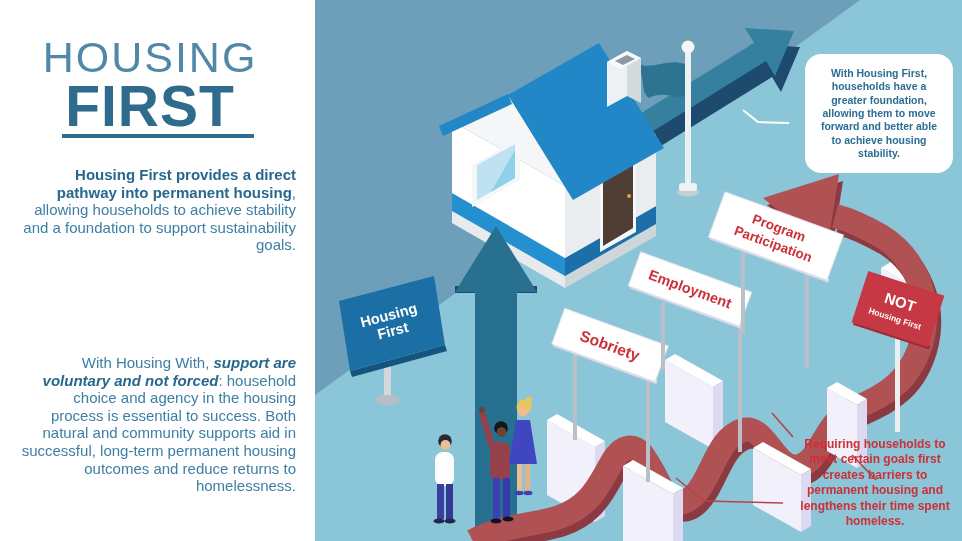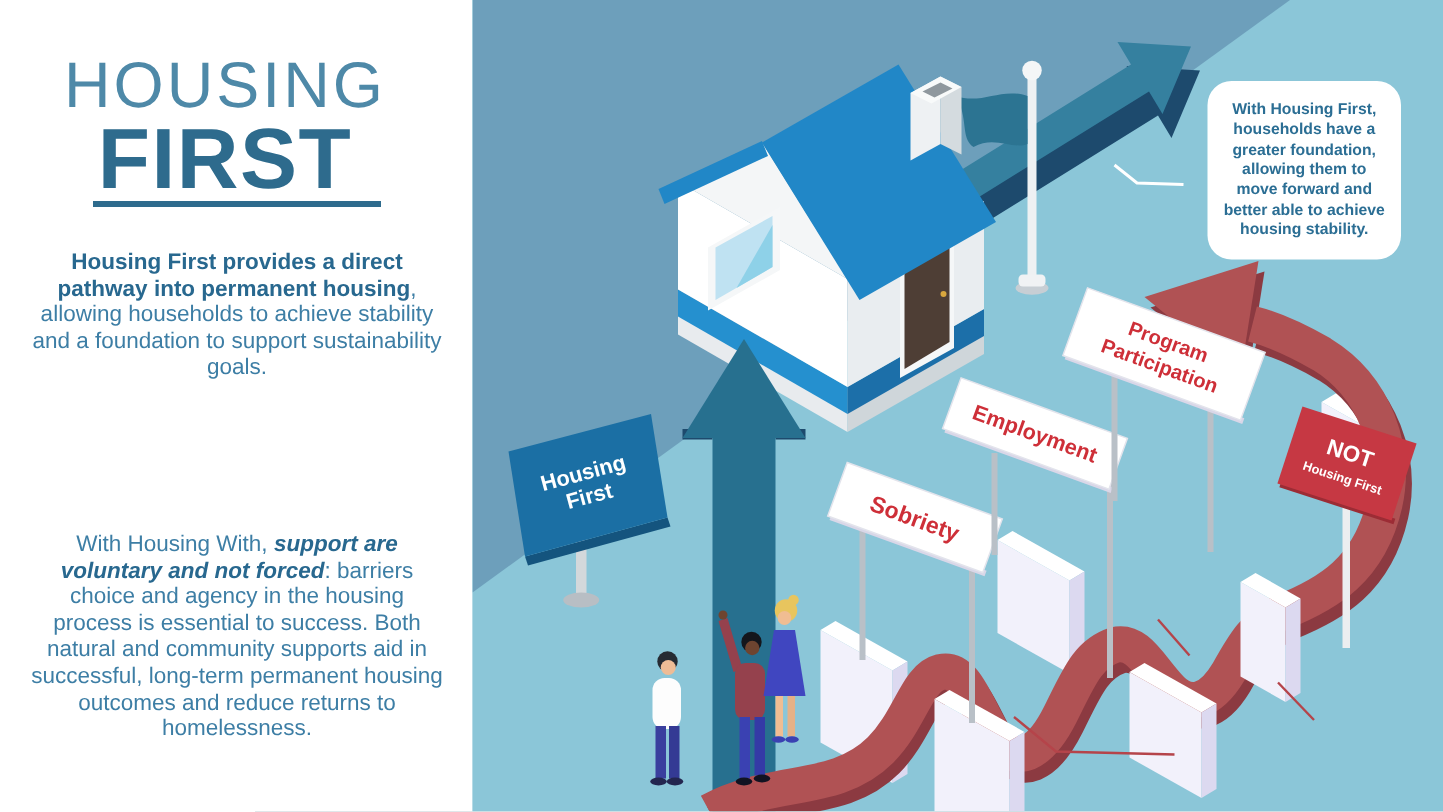--- a/index.html
+++ b/index.html
@@ -6,28 +6,28 @@
   .page {
     position:relative; width:962px; height:541px; background:#ffffff;
     overflow:hidden; font-family:"Liberation Sans", sans-serif;
     outline:1px solid #d9d9d9; margin:0 auto;text-decoration:underline;
   }
   .left-panel { position:absolute; left:0; top:0; width:315px; height:541px; background:#ffffff; }
   .title-block { position:absolute; left:0; top:36px; width:300px; text-align:center; }
   .title-line1 { font-size:43px; font-weight:400; letter-spacing:2px; color:#4e89a8; line-height:1.0; }
   .title-line2 { font-size:57px; font-weight:800; letter-spacing:1px; color:#2e6b8d; line-height:0.88; margin-top:2px; }
   .title-underline { position:absolute; left:62px; top:134px; width:192px; height:4px; background:#2e6b8d; }
-  .para { position:absolute; left:20px; width:276px; text-align:center; color:#3d7ea5; font-size:15px; line-height:17.6px; }
+  .para { position:absolute; left:20px; width:276px; text-align:right; color:#3d7ea5; font-size:15px; line-height:17.6px; }
   .para b { color:#28688f; }
   .para-1 { top:166px; }
   .para-2 { top:268px; }
   .para-3 { top:354px; }
   .illus { position:absolute; left:315px; top:0; width:647px; height:541px; background:#8bc6d8; }
   .callout-top {
-    position:absolute; left:805px; top:54px; width:129px; box-sizing:border-box;
+    position:absolute; left:805px; top:54px; width:148px; box-sizing:border-box;
     background:#ffffff; border-radius:16px; padding:13px 10px;
     font-size:10.5px; font-weight:bold; color:#2b6e94; line-height:1.27; text-align:center;
   }
   .callout-bottom {
     position:absolute; left:792px; top:437px; width:166px;
     font-size:12px; font-weight:bold; color:#cc2f36; line-height:1.29; text-align:center;
   }
   svg text { font-family:"Liberation Sans", sans-serif; }
 </style>
 </head>
@@ -38,21 +38,21 @@
   <div class="left-panel">
     <div class="title-block">
       <div class="title-line1">HOUSING</div>
       <div class="title-line2">FIRST</div>
     </div>
     <div class="title-underline"></div>
 
     <div class="para para-1"><b>Housing First provides a direct pathway into permanent housing</b><span>, allowing households to achieve stability and a foundation to support sustainability goals.</span></div>
 
 
-    <div class="para para-3"><span>With Housing With, </span><b><i>support are voluntary and not forced</i></b><span>: barriers choice and agency in the housing process is essential to success. Both natural and community supports aid in successful, long-term permanent housing outcomes and reduce returns to homelessness.</span></div>
+    <div class="para para-3"><span>With Housing With, </span><b><i>support are voluntary and not forced</i></b><span>: household choice and agency in the housing process is essential to success. Both natural and community supports aid in successful, long-term permanent housing outcomes and reduce returns to homelessness.</span></div>
   </div>
 
   <div class="illus">
     <svg width="647" height="541" viewBox="0 0 647 541">
 
       <rect x="0" y="0" width="647" height="541" fill="#8bc6d8"></rect>
       <polygon points="0,0 545,0 0,395" fill="#6d9fbb"></polygon>
 
       <g>
         <polygon points="297,141 442,51 433,36 482,39 463,84 454,69 309,159" fill="#1d4a6d" transform="translate(3,8)"></polygon>
@@ -231,14 +231,15 @@
       </g>
 
       <polyline points="428,110 443,122 474,123" fill="none" stroke="#ffffff" stroke-width="2"></polyline>
       <polyline points="457,413 478,437" fill="none" stroke="#b5444a" stroke-width="1.6"></polyline>
       <polyline points="537,455 561,480" fill="none" stroke="#b5444a" stroke-width="1.6"></polyline>
       <polyline points="361,478 389,501 468,503" fill="none" stroke="#b5444a" stroke-width="1.6"></polyline>
     </svg>
   </div>
 
   <div class="callout-top">With Housing First, households have a greater foundation, allowing them to move forward and better able to achieve housing stability.</div>
+  <div class="callout-bottom">Requiring households to meet certain goals first creates barriers to permanent housing and lengthens their time spent homeless.</div>
 
 </div>
 
 </body></html>

